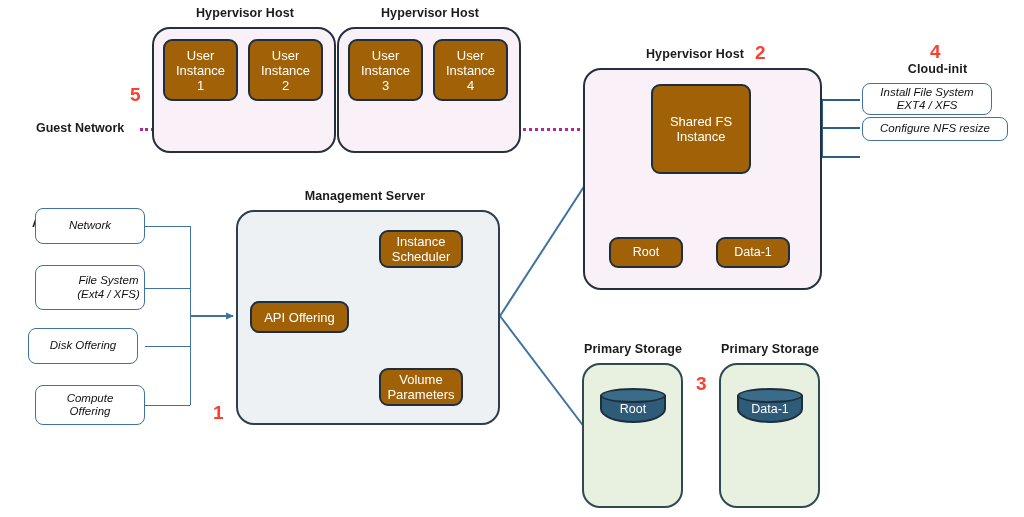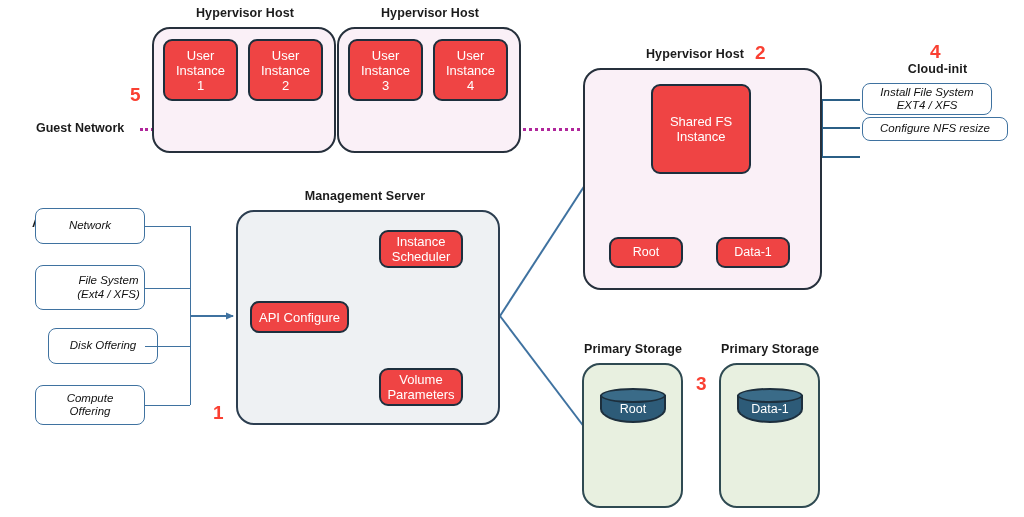--- a/index.html
+++ b/index.html
@@ -19,21 +19,21 @@
   
   .caption{
     position:absolute;box-sizing:border-box;
     font-size:12.5px;font-weight:700;color:#1b1b1b;
     text-align:center;white-space:nowrap;letter-spacing:.1px;
   }
 
   
   .node{
     position:absolute;box-sizing:border-box;
-    background:#ef4444;border:2px solid #1d2f3d;border-radius:9px;
+    background:#a16207;border:2px solid #1d2f3d;border-radius:9px;
     color:#ffffff;font-size:13px;line-height:15px;
     display:flex;align-items:center;justify-content:center;
     text-align:center;padding:2px 4px;
   }
   .node.small{font-size:12.5px;}
 
   
   .pbox{
     position:absolute;box-sizing:border-box;
     background:#ffffff;border:1.6px solid #3f72a0;border-radius:8px;
@@ -156,39 +156,39 @@
 EXT4 / XFS</div>
   <div class="pbox" style="left:862px;top:117px;width:146px;height:24px;white-space:pre-line;">Configure NFS resize</div>
 
   <div class="dvline" style="left:822px;top:100px;height:57px;"></div>
 
   <div class="caption" style="left:32px;top:186px;width:120px;text-align:left;margin-top:30px;">API Parameters</div>
 
   <div class="pbox" style="left:35px;top:208px;width:110px;height:36px;white-space:pre-line;">Network</div>
   <div class="pbox" style="left:35px;top:265px;width:110px;height:45px;white-space:pre-line;padding-left:40px;">File System
 (Ext4 / XFS)</div>
-  <div class="pbox" style="left:48px;top:328px;width:110px;height:36px;white-space:pre-line;">Disk Offering</div>
+  <div class="pbox" style="left:28px;top:328px;width:110px;height:36px;white-space:pre-line;">Disk Offering</div>
   <div class="pbox" style="left:35px;top:385px;width:110px;height:40px;white-space:pre-line;">Compute
 Offering</div>
 
   <div class="hline" style="left:145px;top:226px;width:45px;"></div>
   <div class="hline" style="left:145px;top:288px;width:45px;"></div>
   <div class="hline" style="left:145px;top:346px;width:45px;"></div>
   <div class="hline" style="left:145px;top:405px;width:45px;"></div>
   <div class="vline" style="left:190px;top:226px;height:179px;"></div>
 
   <div class="stepnum" style="left:213px;top:403px;">1</div>
 
   <div class="caption" style="left:270px;top:189px;width:190px;">Management Server</div>
   <div class="container-box" style="left:236px;top:210px;width:264px;height:215px;
               background:#eef1f3;border-color:#2c3e50;"></div>
 
   <div class="node" style="left:379px;top:230px;width:84px;height:38px;white-space:pre-line;">Instance
 Scheduler</div>
-  <div class="node" style="left:250px;top:301px;width:99px;height:32px;">API Configure</div>
+  <div class="node" style="left:250px;top:301px;width:99px;height:32px;">API Offering</div>
   <div class="node" style="left:379px;top:368px;width:84px;height:38px;white-space:pre-line;">Volume
 Parameters</div>
 
   <div class="caption" style="left:578px;top:342px;width:110px;">Primary Storage</div>
   <div class="container-box storage-box" style="left:582px;top:363px;width:101px;height:145px;"></div>
   <div class="cyl" style="left:600px;top:388px;width:66px;height:38px;">
     <div class="body"></div>
     <div class="top"></div>
     <div class="cap">Root</div>
   </div>

